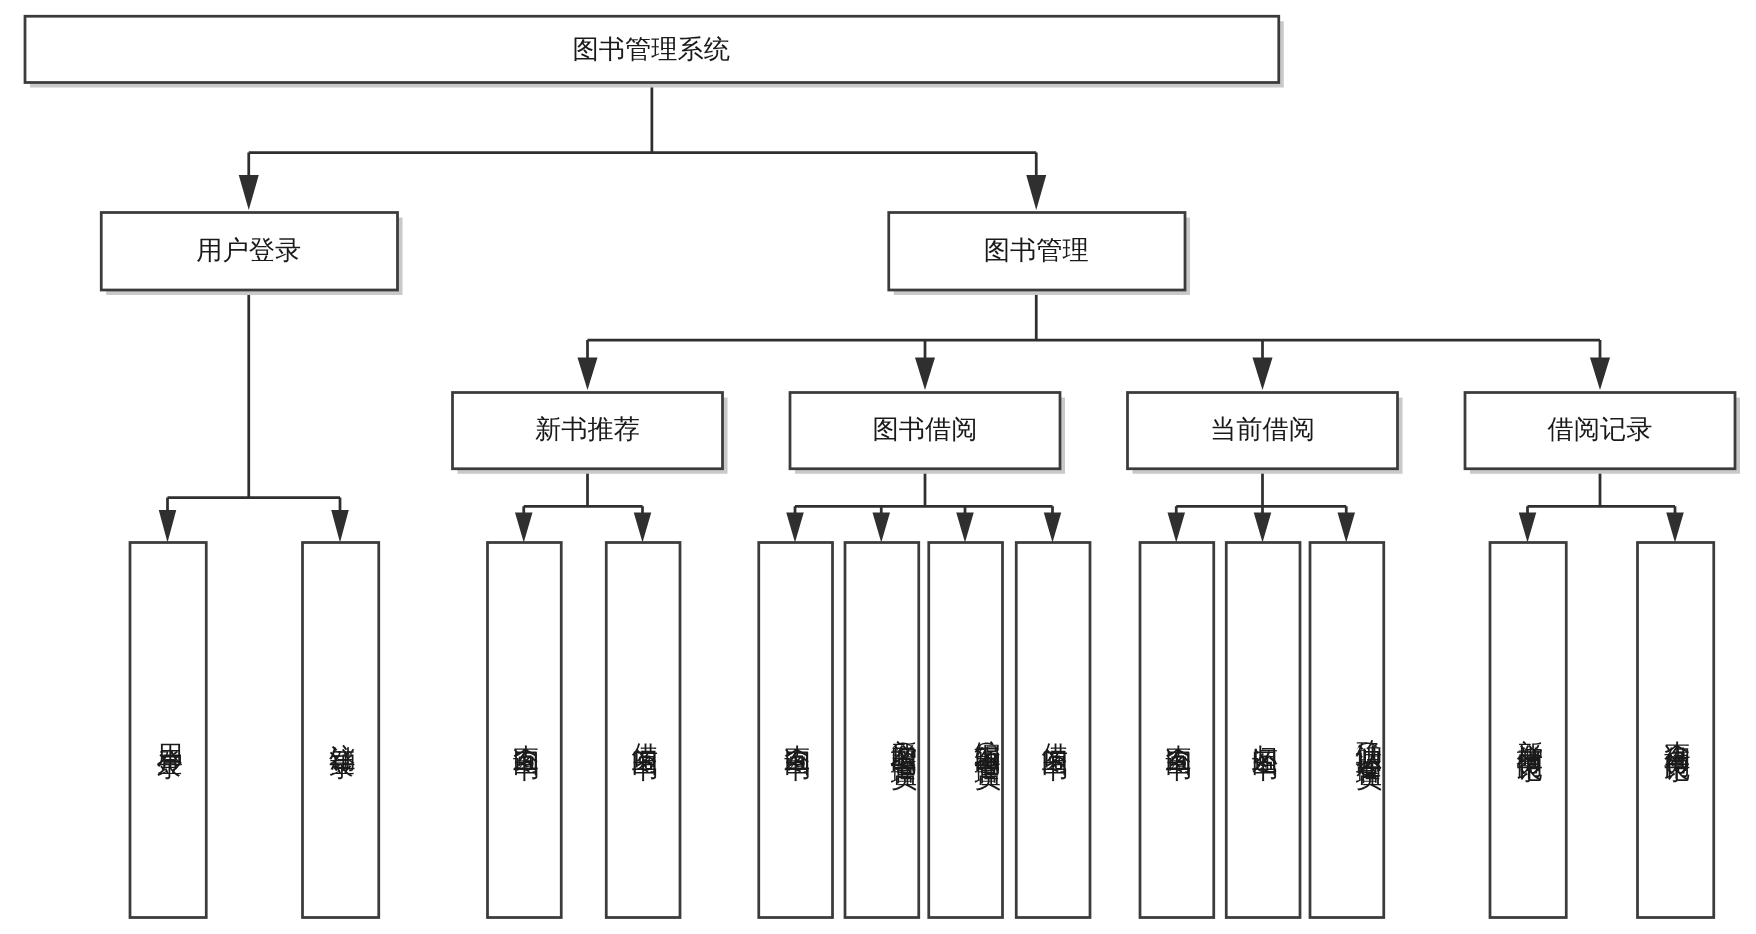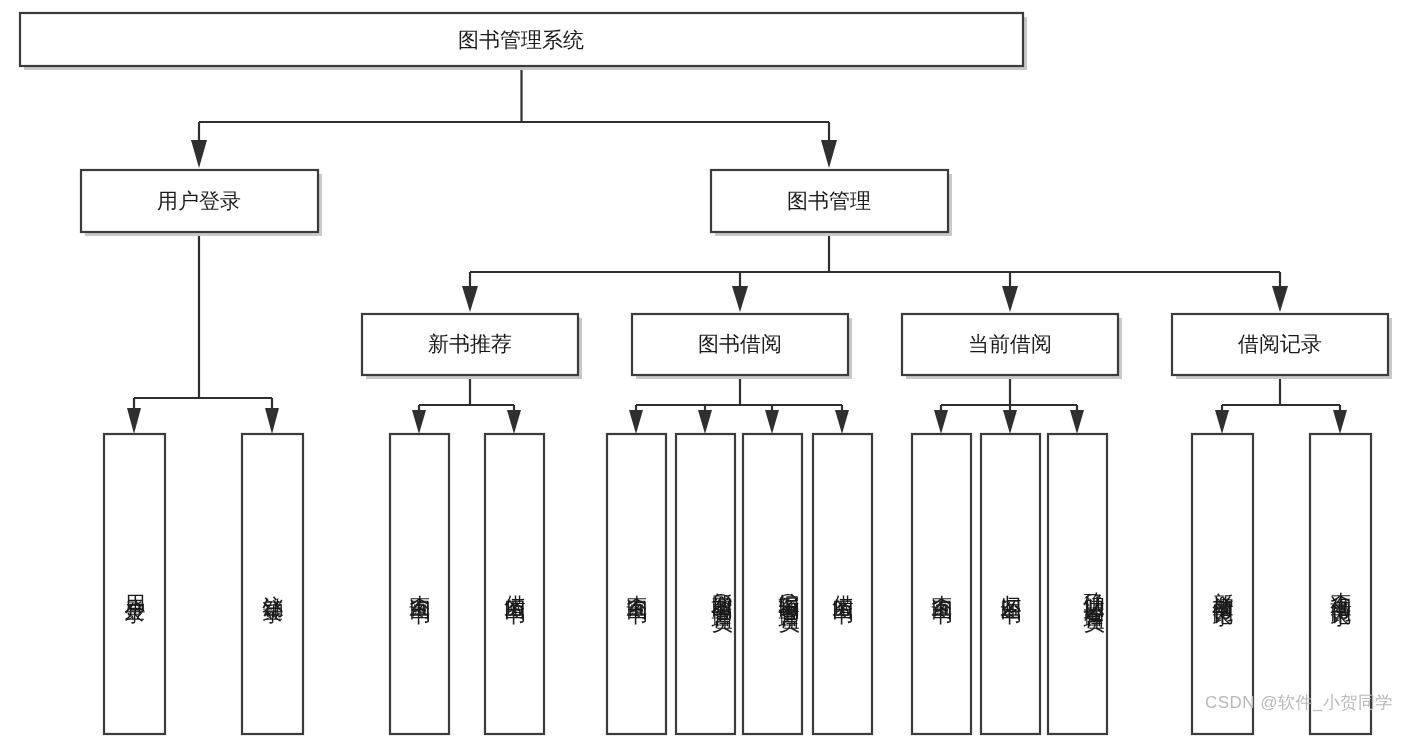--- a/index.html
+++ b/index.html
@@ -232,14 +232,13 @@
   <div class="leaf-label" style="left:607px;  top:434px; width:59px; height:300px;">查询图书</div>
   <div class="leaf-label" style="left:676px;  top:434px; width:59px; height:300px; align-items:flex-start; padding-top:8px; box-sizing:border-box;">新增图书（管理员）</div>
   <div class="leaf-label" style="left:743px;  top:434px; width:59px; height:300px; align-items:flex-start; padding-top:8px; box-sizing:border-box;">编辑图书（管理员）</div>
   <div class="leaf-label" style="left:813px;  top:434px; width:59px; height:300px;">借阅图书</div>
   <div class="leaf-label" style="left:912px;  top:434px; width:59px; height:300px;">查询图书</div>
   <div class="leaf-label" style="left:981px;  top:434px; width:59px; height:300px;">归还图书</div>
   <div class="leaf-label" style="left:1048px; top:434px; width:59px; height:300px; align-items:flex-start; padding-top:8px; box-sizing:border-box;">确认归还（管理员）</div>
   <div class="leaf-label" style="left:1192px; top:434px; width:61px; height:300px;">新增借阅记录</div>
   <div class="leaf-label" style="left:1310px; top:434px; width:61px; height:300px;">查询借阅记录</div>
 
-  <div class="watermark">CSDN @软件_小贺同学</div>
 </div>
 
 </body></html>

